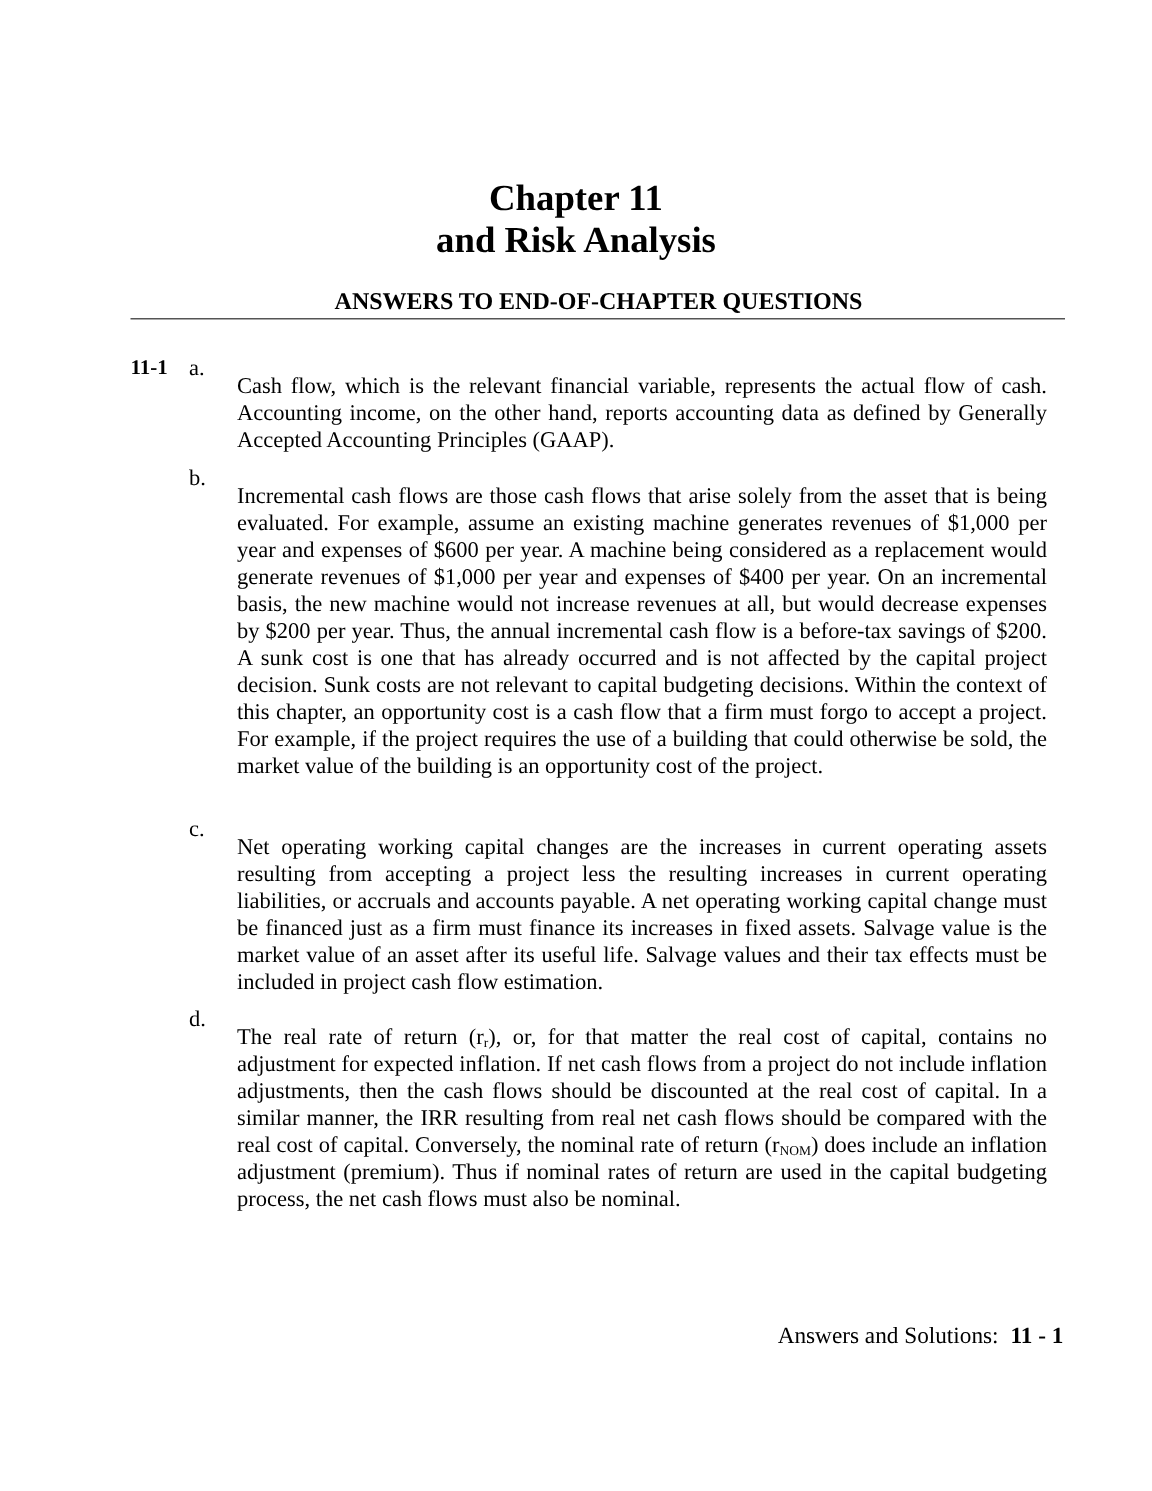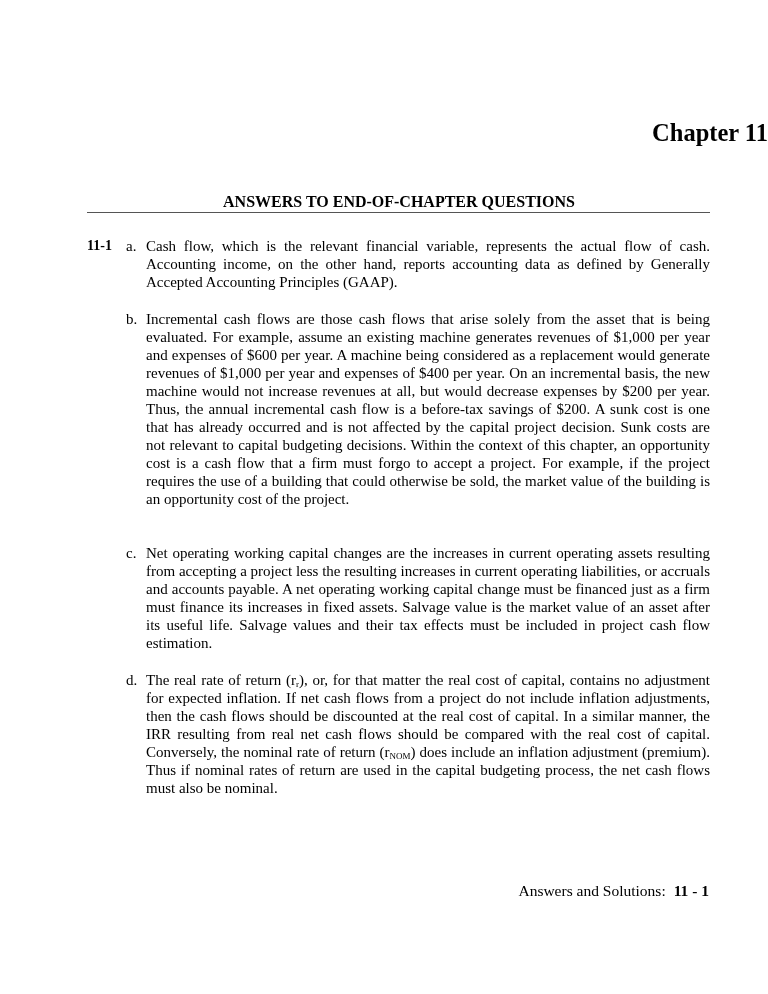--- a/index.html
+++ b/index.html
@@ -2,51 +2,52 @@
 <html><head>
   <meta charset="utf-8">
   <style>
     html, body { margin: 0; padding: 0; background: #ffffff; }
     body {
       width: 768px; height: 994px; position: relative; overflow: hidden;
       font-family: "Liberation Serif", "DejaVu Serif", serif; color: #000;
     }
     .title-block {
       position: absolute; top: 119px; left: 0; width: 768px;
-      text-align: right; font-weight: bold; font-size: 24.5px; line-height: 28px;
+      text-align: center; font-weight: bold; font-size: 24.5px; line-height: 28px;
     }
     .section-heading {
       position: absolute; top: 193px; left: 0; width: 798px;
       text-align: center; font-weight: bold; font-size: 16px; line-height: 18px;
     }
     .rule {
       position: absolute; top: 212px; left: 87px; width: 623px; height: 0;
       border-top: 1px solid #555;
     }
     .q-number {
       position: absolute; left: 87px; top: 237px; font-size: 14px; line-height: 18px; font-weight: bold;
     }
     .item {
       position: absolute; left: 146px; width: 564px;
       font-size: 15px; line-height: 18px;
     }
     .item .letter { position: absolute; left: -20px; top: 0; }
-    .item p { margin: 0; text-align: justify; text-align-last: left; }
+    .item p { margin: 12px; text-align: justify; text-align-last: left; }
     .footer {
       position: absolute; top: 882px; right: 59px; font-size: 15.5px;
     }
     .footer .label { }
     .footer .page { font-weight: bold; margin-left: 8px; }
     sub { font-size: 9px; vertical-align: -2px; line-height: 0; }
   </style>
 </head>
 <body>
 
 <div class="title-block">
   <div>Chapter 11</div>
+  <div>and Risk Analysis</div>
 </div>
 
 <div class="section-heading">ANSWERS TO END-OF-CHAPTER QUESTIONS</div>
 <div class="rule"></div>
 
 <div class="q-number">11-1</div>
 
 <div class="item" style="top:237px;">
   <span class="letter">a.</span>
   <p>Cash flow, which is the relevant financial variable, represents the actual flow of cash. Accounting income, on the other hand, reports accounting data as defined by Generally Accepted Accounting Principles (GAAP).</p>

